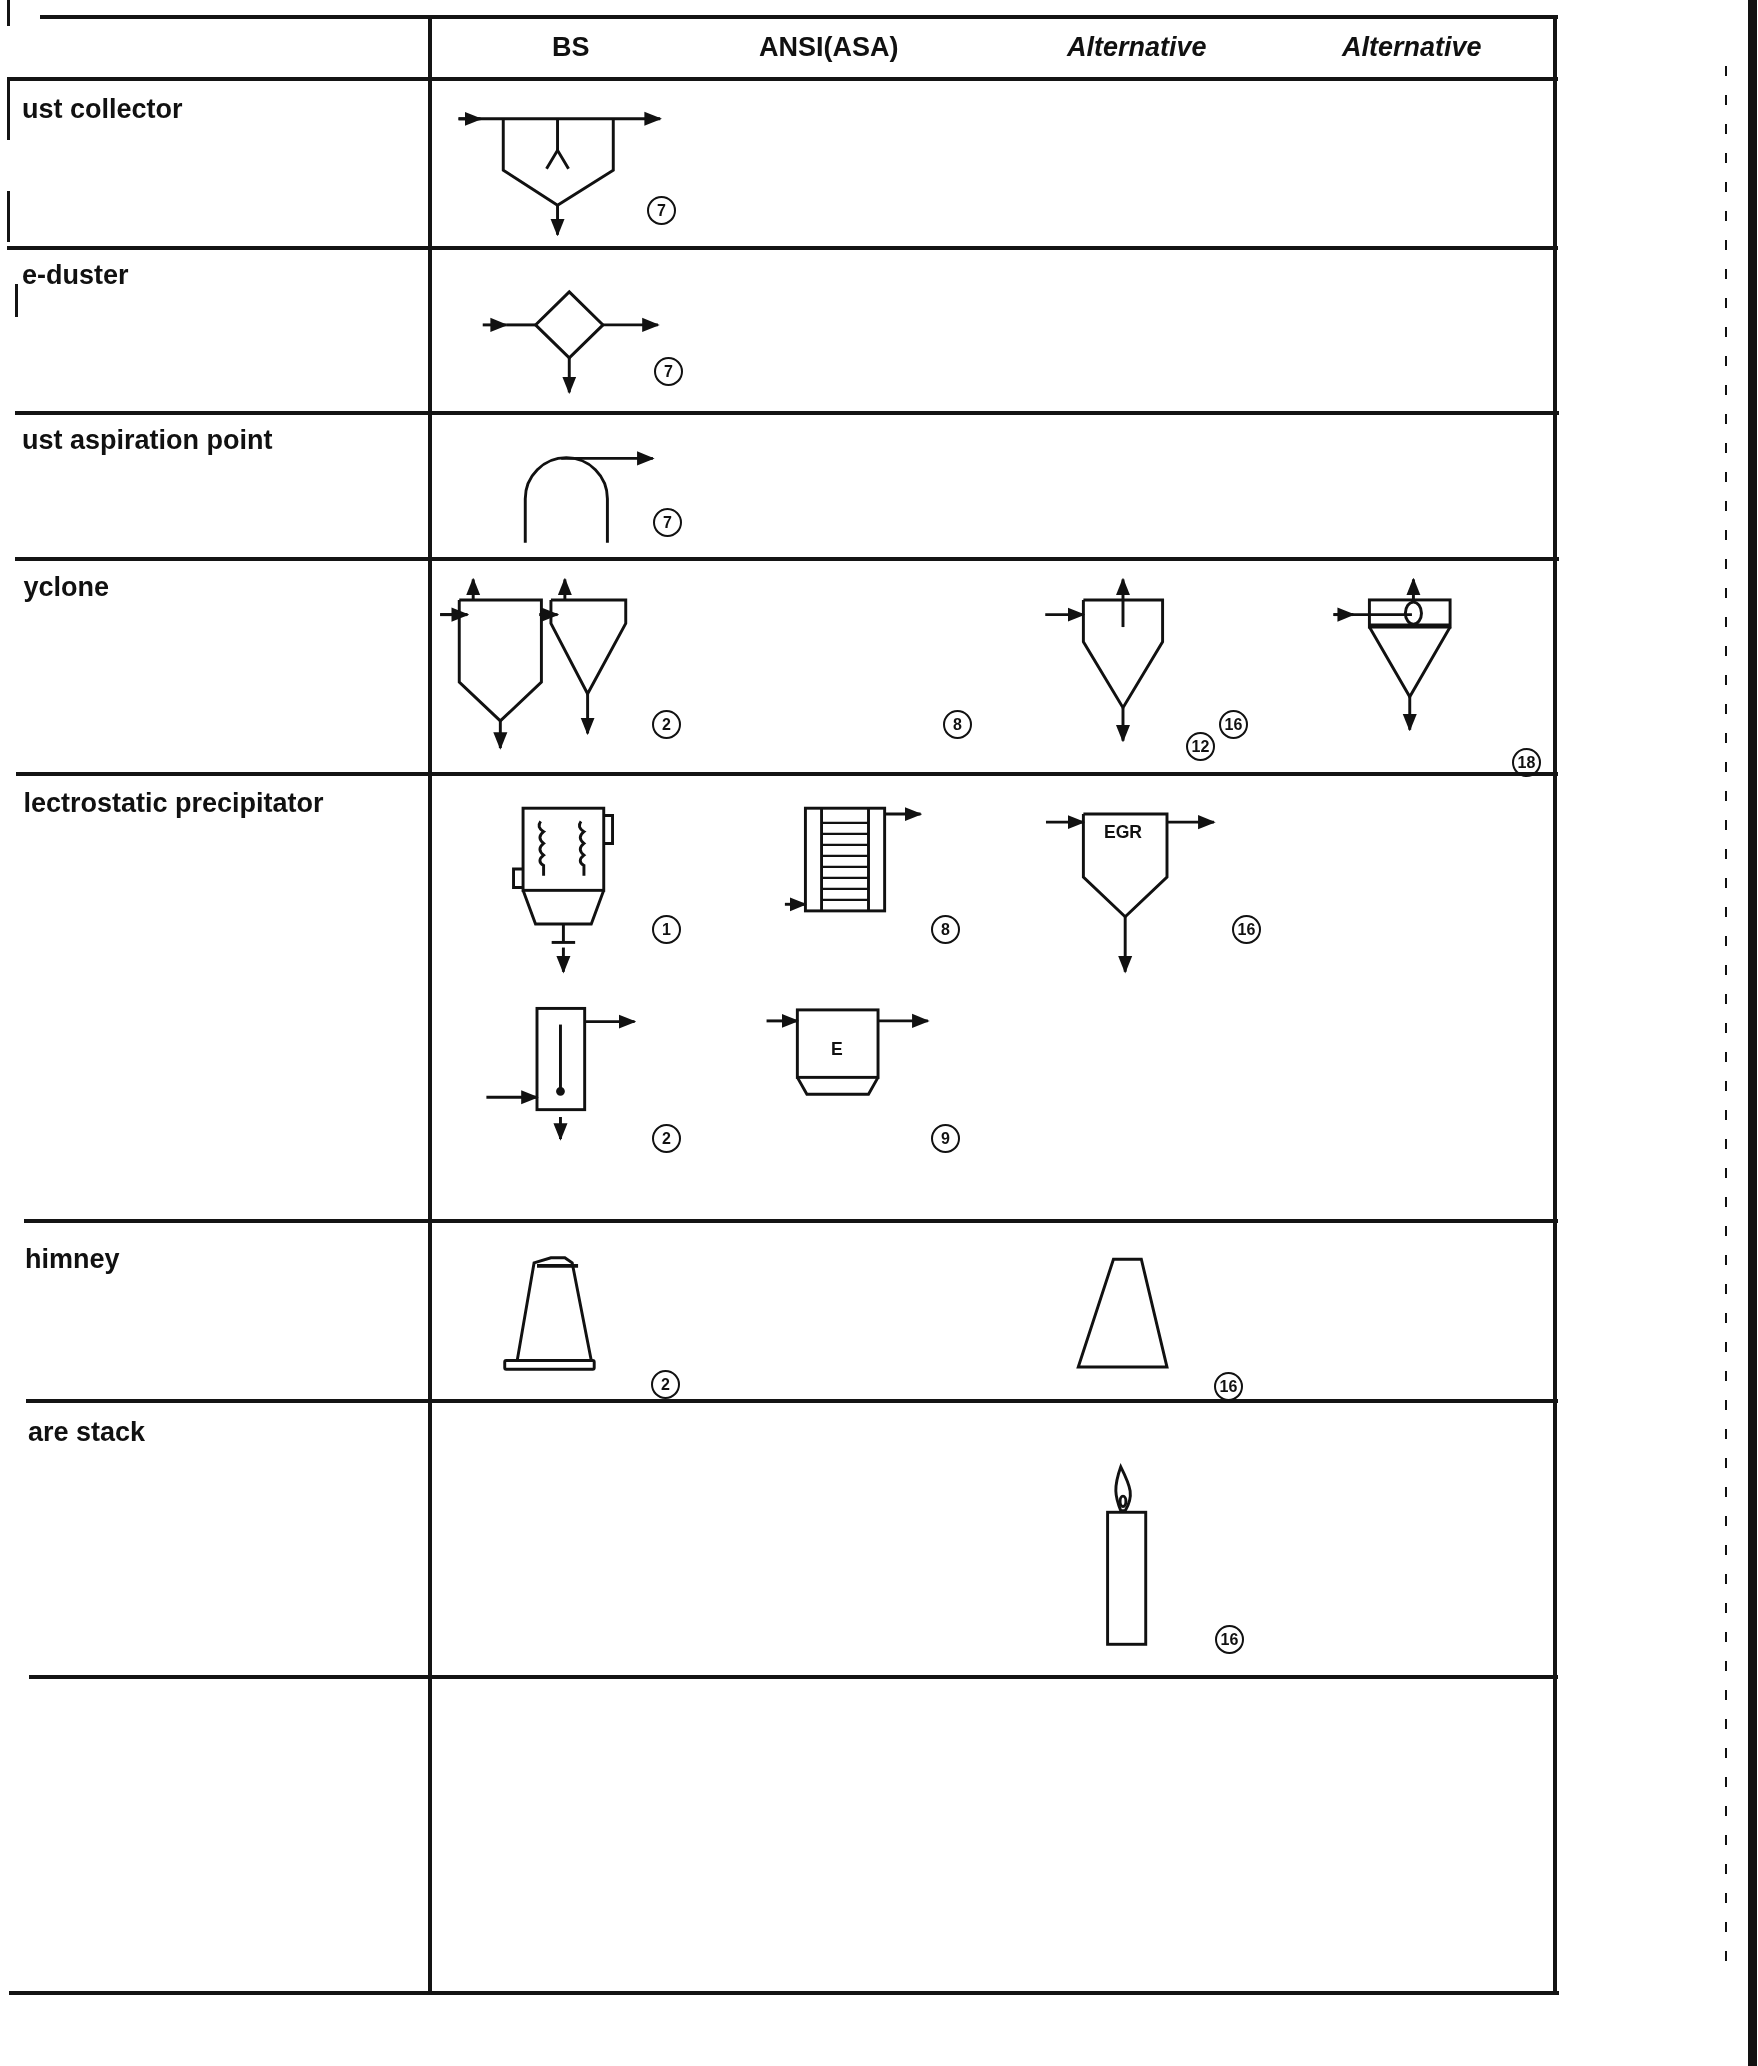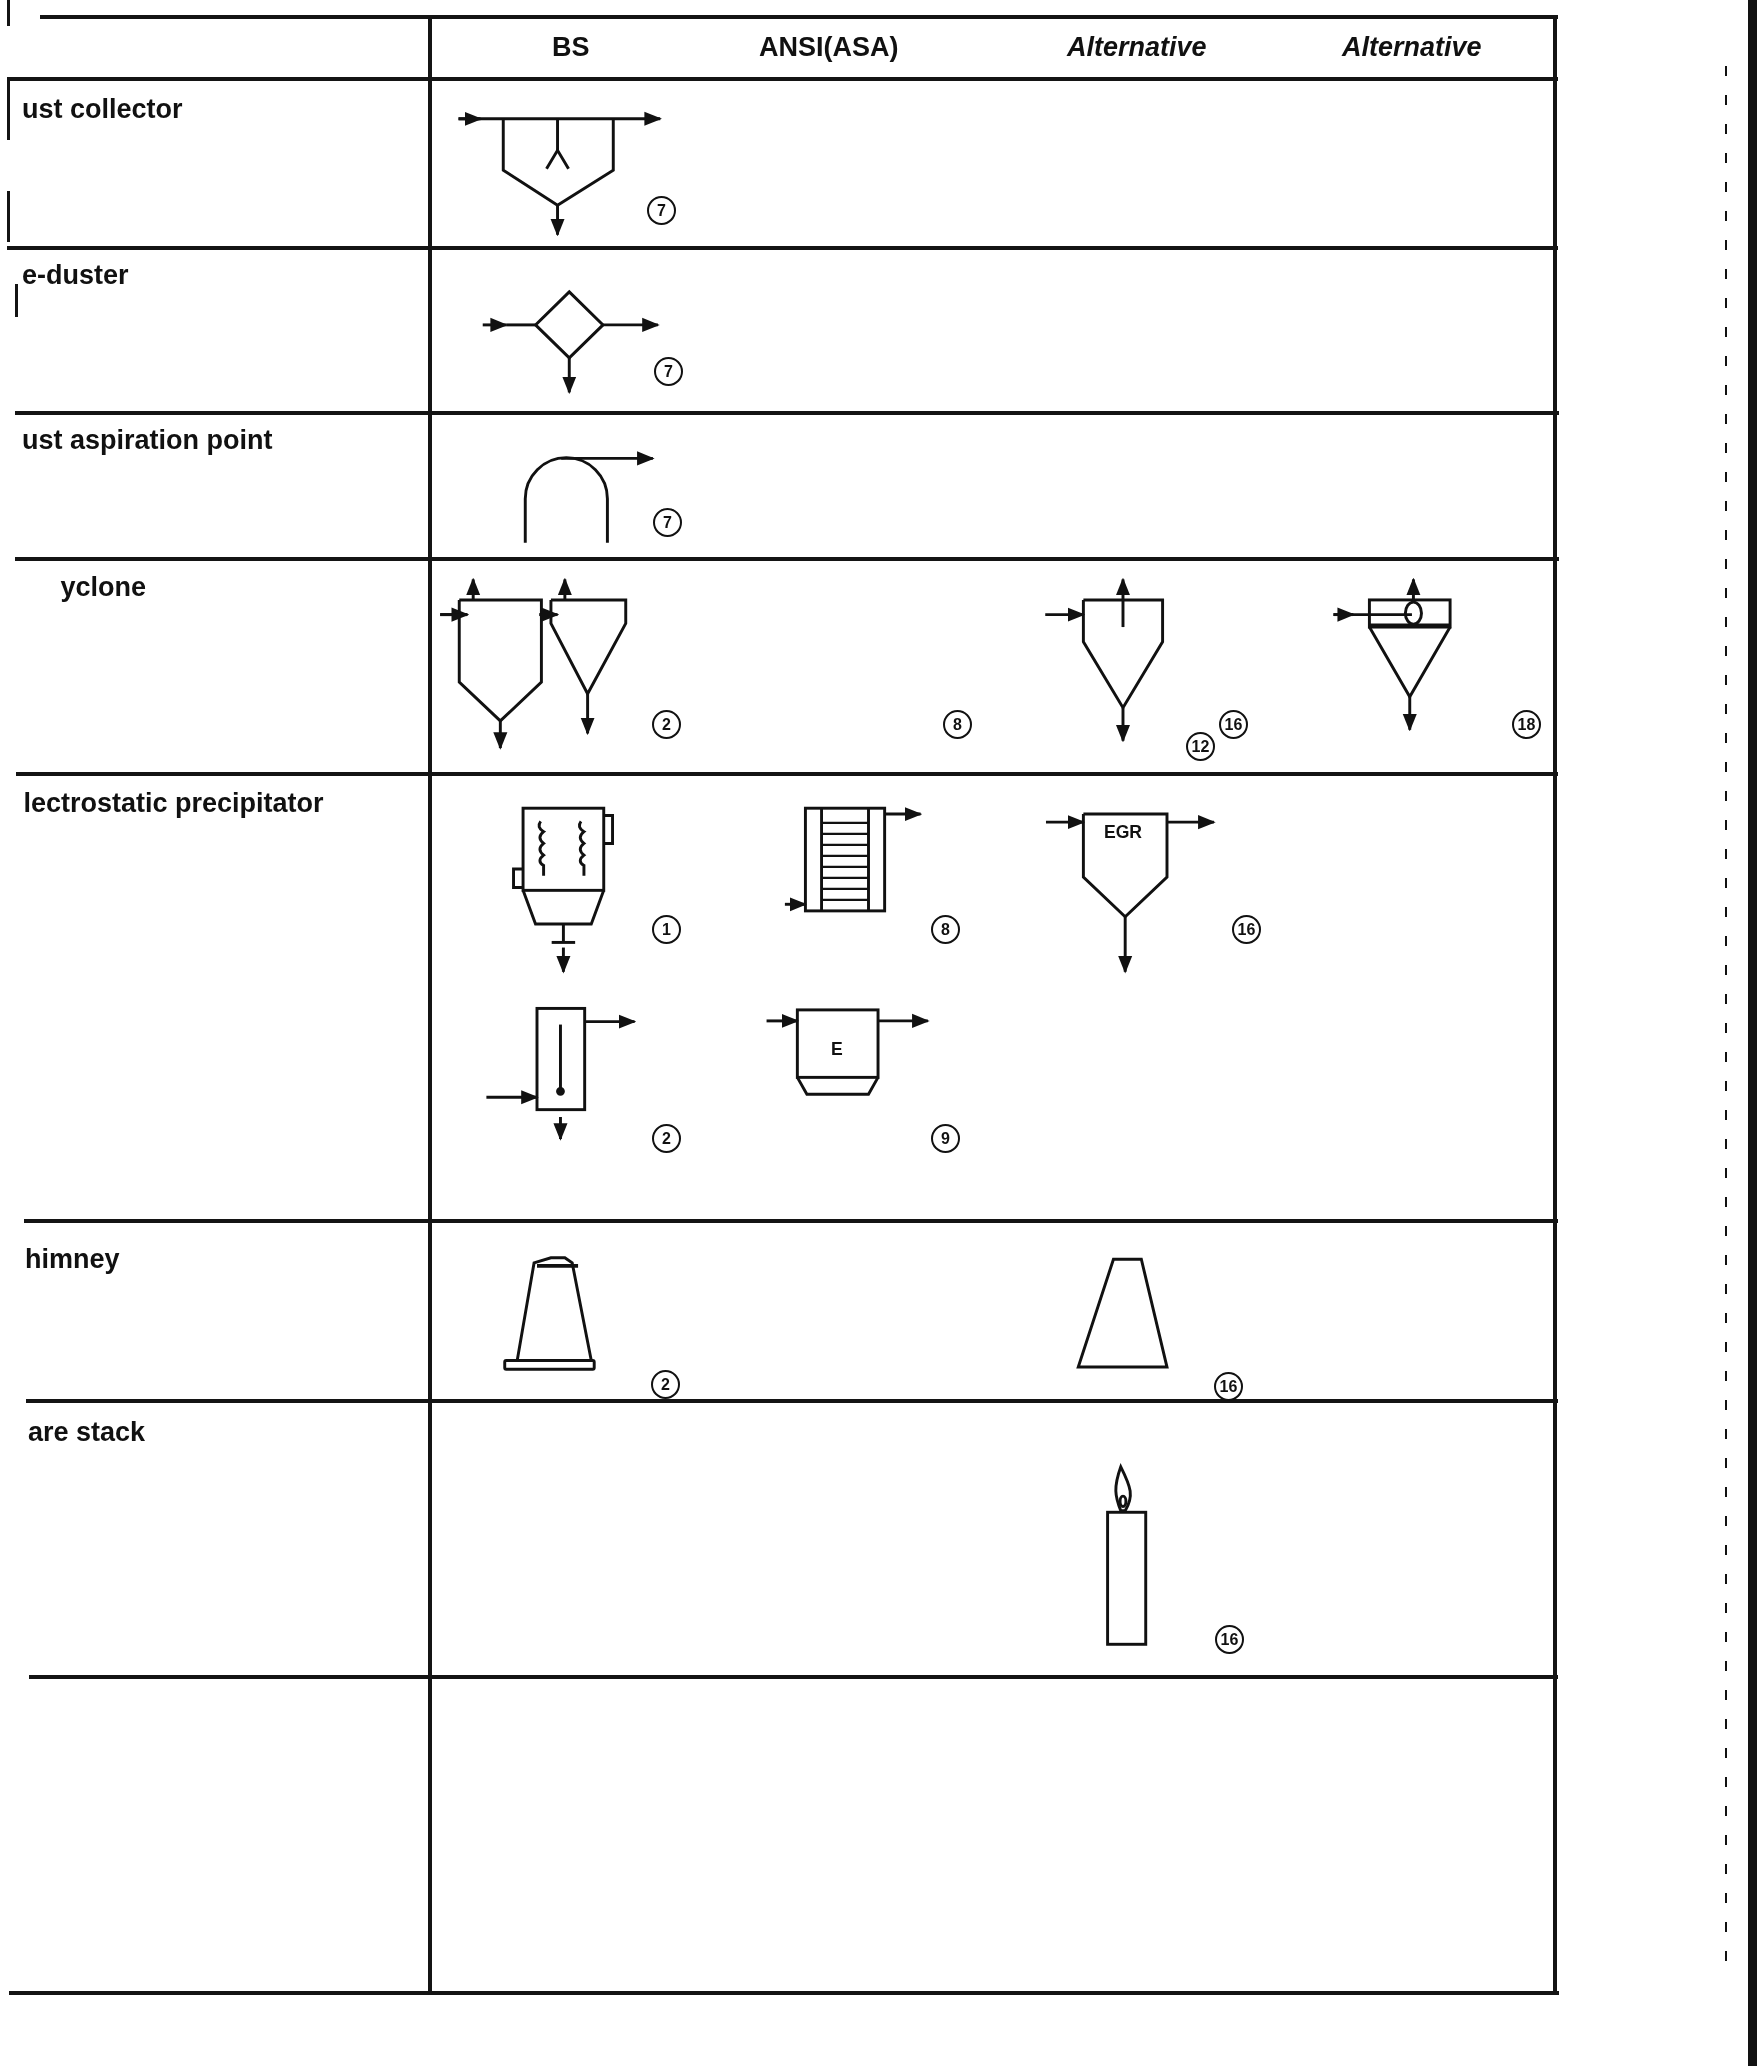--- a/index.html
+++ b/index.html
@@ -40,21 +40,21 @@
 <div class="edge-thin"></div>
 
 <div class="hdr" style="left:552px;">BS</div>
 <div class="hdr" style="left:759px;">ANSI(ASA)</div>
 <div class="hdr it" style="left:1067px;">Alternative</div>
 <div class="hdr it" style="left:1342px;">Alternative</div>
 
 <div class="rowlabel" style="top:94px; left:22px;">ust collector</div>
 <div class="rowlabel" style="top:260px; left:22px;">e-duster</div>
 <div class="rowlabel" style="top:425px; left:22px;">ust aspiration point</div>
-<div class="rowlabel" style="top:572px; left:23.5px;margin-left:37px;">yclone</div>
+<div class="rowlabel" style="top:572px; left:23.5px;">yclone</div>
 <div class="rowlabel" style="top:788px; left:23.5px;text-align:right;">lectrostatic precipitator</div>
 <div class="rowlabel" style="top:1238px; left:25px;margin-top:6px;">himney</div>
 <div class="rowlabel" style="top:1417px; left:28px;text-align:center;">are stack</div>
 
 <svg class="sym" width="1759" height="2066" style="left:0; top:0; pointer-events:none;" viewBox="0 0 2398 2817">
   <defs>
     <marker id="ah" viewBox="0 0 10 10" refX="9" refY="5" markerWidth="6" markerHeight="6" orient="auto-start-reverse">
       <path d="M0,1 L10,5 L0,9 z" fill="#111"></path>
     </marker>
   </defs>
@@ -159,21 +159,21 @@
 </svg>
 
 <div class="ref" style="left:647px; top:196px;">7</div>
 <div class="ref" style="left:654px; top:357px;">7</div>
 <div class="ref" style="left:653px; top:508px;">7</div>
 
 <div class="ref" style="left:652px; top:710px;">2</div>
 <div class="ref" style="left:943px; top:710px;">8</div>
 <div class="ref" style="left:1186px; top:732px;">12</div>
 <div class="ref" style="left:1219px; top:710px;">16</div>
-<div class="ref" style="left:1512px; top:710px;">18</div>
+<div class="ref" style="left:1512px; top:748px;">18</div>
 
 <div class="ref" style="left:652px; top:915px;">1</div>
 <div class="ref" style="left:931px; top:915px;">8</div>
 <div class="ref" style="left:1232px; top:915px;">16</div>
 <div class="ref" style="left:652px; top:1124px;">2</div>
 <div class="ref" style="left:931px; top:1124px;">9</div>
 
 <div class="ref" style="left:651px; top:1370px;">2</div>
 <div class="ref" style="left:1214px; top:1372px;">16</div>
 

